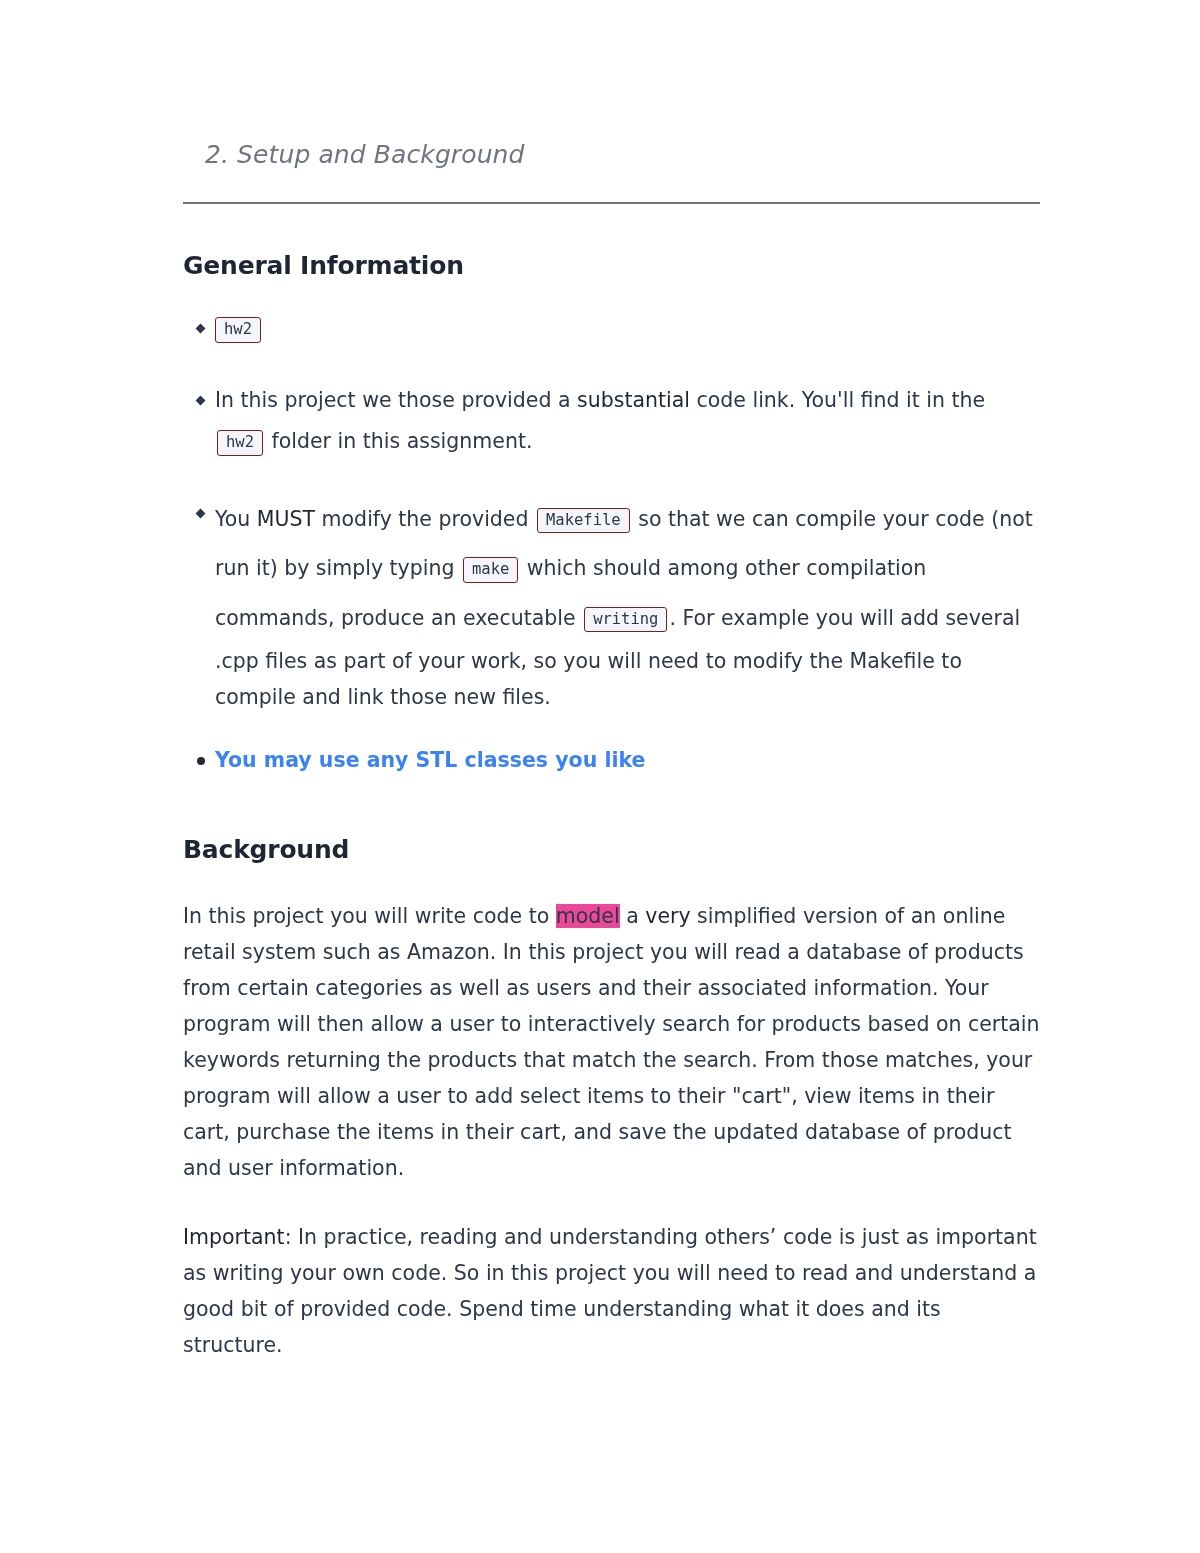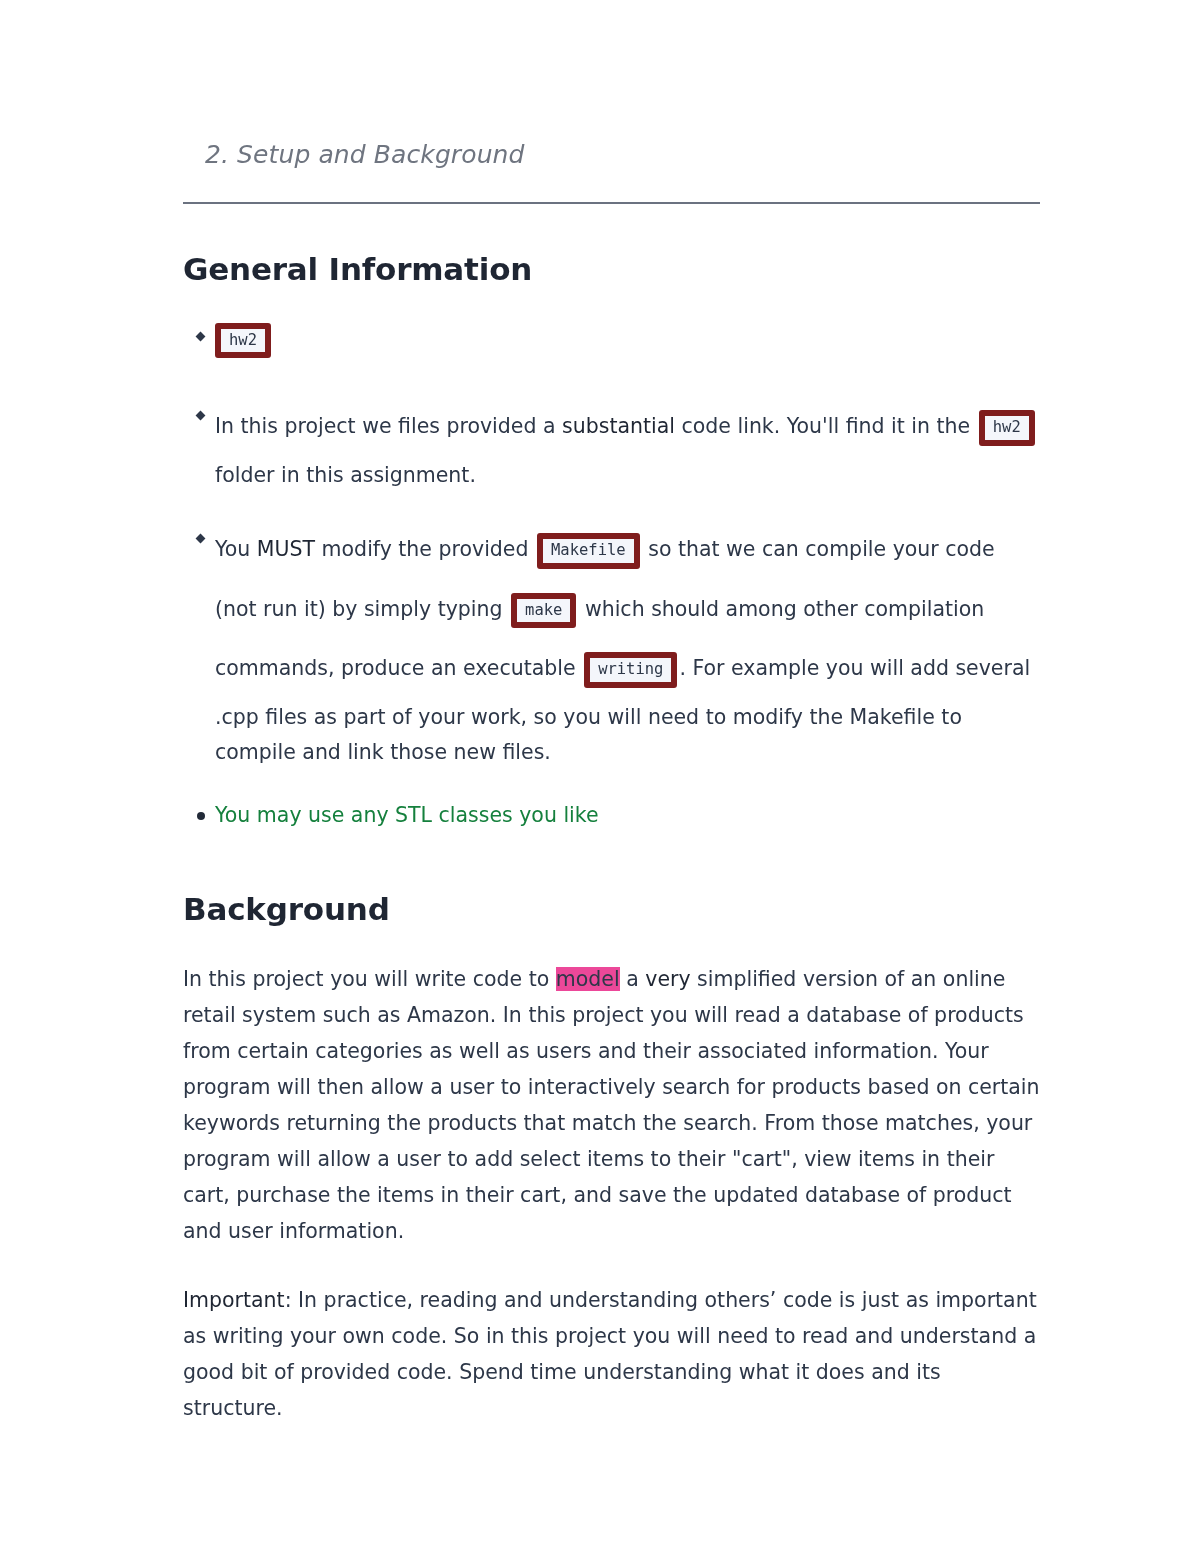--- a/index.html
+++ b/index.html
@@ -43,21 +43,21 @@
   .rule {
     height: 0;
     border: 0;
     border-top: 2px solid #6b7280;
     margin: 0 0 46px 0;
     width: 857px;
   }
 
   
   h2.section-title {
-    font-size: 31px;
+    font-size: 25px;
     font-weight: 700;
     color: #1f2633;
     margin: 0 0 30px 0;
     letter-spacing: -0.2px;
     line-height: 1.25;
   }
 
   h2.section-title.background-title {
     margin-top: 56px;
     margin-bottom: 34px;
@@ -88,38 +88,38 @@
     position: absolute;
     left: 14px;
     top: 14px;
     width: 7px;
     height: 7px;
     background: #2d3748;
     transform: rotate(45deg);
   }
 
   ul.bullets > li.bold-item {
-    font-weight: 400;
-    color: #15803d;
+    font-weight: 700;
+    color: #3b82f6;
   }
 
   ul.bullets > li.bold-item::before {
     width: 8px;
     height: 8px;
     border-radius: 50%;
     transform: none;
     background: #222a38;
   }
 
   
   code.chip {
     font-family: "DejaVu Sans Mono", monospace;
     font-size: 15.5px;
     background: #f4f6fb;
-    border: 6px solid #7f1d1d;
+    border: 1px solid #7f1d1d;
     border-radius: 3px;
     padding: 2px 8px 3px 8px;
     color: #2d3748;
     white-space: nowrap;
     line-height: 1.2;
     display: inline-block;
     vertical-align: 1px;
     margin: 12px 2px;
   }
 
@@ -167,21 +167,21 @@
 
     <ul class="bullets">
 
       <li>
         <span class="chip-line">
           <code class="chip block-line">hw2</code>
         </span>
       </li>
 
       <li>
-        <span>In this project we files provided a </span><strong class="b">substantial</strong><span> code link. You'll find it in the</span>
+        <span>In this project we those provided a </span><strong class="b">substantial</strong><span> code link. You'll find it in the</span>
         <code class="chip">hw2</code>
         <span>folder in this assignment.</span>
       </li>
 
       <li>
         <span>You </span><strong class="b">MUST</strong><span> modify the provided</span>
         <code class="chip">Makefile</code>
         <span>so that we can compile your code (not run it) by simply typing</span>
         <code class="chip">make</code>
         <span>which should among other compilation commands, produce an executable</span>

